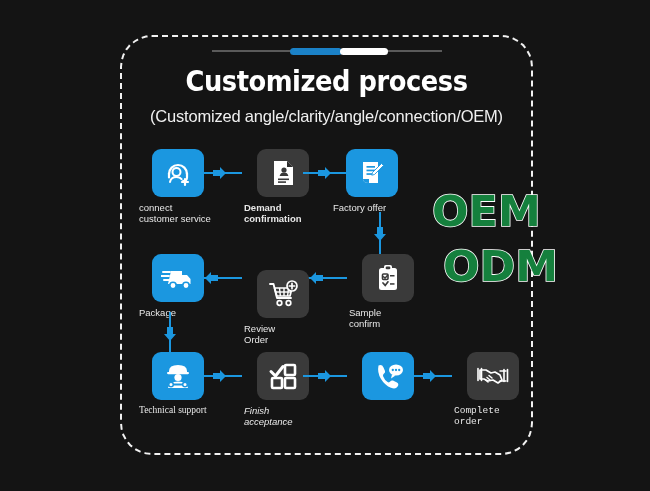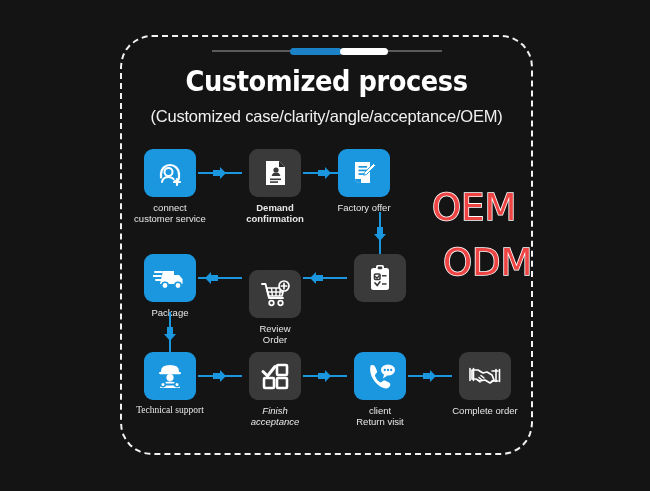--- a/index.html
+++ b/index.html
@@ -91,21 +91,21 @@
     margin-top: 9px;
     font-size: 16.5px;
     color: #f0f0f0;
     letter-spacing: -0.2px;
   }
 
   
   .node {
     position: absolute;
     width: 78px;
-    text-align: center;
+    margin-left: 8px;
   }
   .tile {
     width: 52px;
     height: 48px;
     margin: 0 auto;
     border-radius: 9px;
     display: flex;
     align-items: center;
     justify-content: center;
   }
@@ -157,43 +157,43 @@
     position: absolute;
     left: 0;
     width: 16px;
     height: 16px;
   }
 
   
   .badge {
     position: absolute;
     font-family: "DejaVu Sans", sans-serif;
-    font-weight: normal;
-    font-size: 37px;
-    color: #ef4444;
+    font-weight: bold;
+    font-size: 43px;
+    color: #15803d;
     letter-spacing: 0px;
     -webkit-text-stroke: 1.6px #ffffff;
     paint-order: stroke fill;
   }
 </style>
 </head>
 <body>
 
 <div id="infographic">
 
   <div class="frame"></div>
 
   <div class="header">
     <div class="divider">
       <div class="line"></div>
       <div class="seg-blue"></div>
       <div class="seg-white"></div>
     </div>
     <div class="title">Customized process</div>
-    <div class="subtitle">(Customized case/clarity/angle/acceptance/OEM)</div>
+    <div class="subtitle">(Customized angle/clarity/angle/connection/OEM)</div>
   </div>
 
   <div class="badge" style="left:432px; top:186px;">OEM</div>
   <div class="badge" style="left:443px; top:241px;">ODM</div>
 
   <div class="node" style="left:131px; top:149px;">
     <div class="tile blue">
       <svg width="32" height="32" viewBox="0 0 32 32">
         <path d="M7 17 A9 9 0 0 1 25 17" fill="none" stroke="#fff" stroke-width="2.2" stroke-linecap="round"></path>
         <path d="M7 16.5 L7 20.5" stroke="#fff" stroke-width="2.2" stroke-linecap="round"></path>
@@ -270,20 +270,22 @@
         <rect x="6" y="6" width="18" height="22" rx="2.5" fill="#fff"></rect>
         <rect x="11" y="3" width="8" height="5.5" rx="1.8" fill="#fff"></rect>
         <rect x="12.6" y="4.6" width="4.8" height="2.6" rx="1.3" fill="#3a3a3a"></rect>
         <rect x="9.5" y="12" width="5.5" height="5.5" rx="1" fill="none" stroke="#3a3a3a" stroke-width="1.6"></rect>
         <path d="M10.6 14.8 L12 16.2 L14.6 13.2" fill="none" stroke="#3a3a3a" stroke-width="1.5" stroke-linecap="round"></path>
         <rect x="17" y="13" width="4.5" height="1.5" fill="#3a3a3a"></rect>
         <path d="M10 21 L12.2 23.4 L15 19.8" fill="none" stroke="#3a3a3a" stroke-width="1.7" stroke-linecap="round"></path>
         <rect x="17" y="21.2" width="4.5" height="1.5" fill="#3a3a3a"></rect>
       </svg>
     </div>
+    <div class="caption">Sample
+confirm</div>
   </div>
 
   <div class="conn-h" style="left:303px; top:270px; width:44px;">
     <div class="bar"></div>
     <div class="head" style="left:6px;">
       <svg width="16" height="16" viewBox="0 0 16 16">
           <path d="M14 5 L7 5 L7 2 L1 8 L7 14 L7 11 L14 11 Z" fill="#1b97e0"></path>
         </svg>
     </div>
   </div>
@@ -386,34 +388,32 @@
     <div class="tile blue">
       <svg width="32" height="30" viewBox="0 0 32 30">
         <path d="M6.5 4.5 Q10 3 11.5 6.5 L13 10 Q13.6 11.6 11.8 12.8 Q10.5 13.7 11.2 15.6 Q12.4 19 15.6 21 Q17.2 22 18.2 20.6 Q19.4 18.9 21 19.6 L24.5 21.2 Q27.5 22.7 25.6 25.6 Q23.6 28.6 19 26.8 Q13 24.5 9 18 Q5 11.5 6.5 4.5 Z" fill="#fff"></path>
         <ellipse cx="24" cy="9" rx="7" ry="5.6" fill="#fff"></ellipse>
         <path d="M20 13.5 L19 17.5 L23.5 14.4 Z" fill="#fff"></path>
         <circle cx="20.8" cy="9" r="1.15" fill="#1b97e0"></circle>
         <circle cx="24" cy="9" r="1.15" fill="#1b97e0"></circle>
         <circle cx="27.2" cy="9" r="1.15" fill="#1b97e0"></circle>
       </svg>
     </div>
-    <div class="caption">client
-Return visit</div>
   </div>
 
   <div class="conn-h" style="left:408px; top:368px; width:44px;">
     <div class="bar"></div>
     <div class="head" style="left:13px;">
       <svg width="16" height="16" viewBox="0 0 16 16">
           <path d="M2 5 L9 5 L9 2 L15 8 L9 14 L9 11 L2 11 Z" fill="#1b97e0"></path>
         </svg>
     </div>
   </div>
 
-  <div class="node" style="left:446px; top:352px;">
+  <div class="node" style="left:446px; top:352px;font-family:Liberation Mono, monospace;">
     <div class="tile dark">
       <svg width="34" height="28" viewBox="0 0 34 28">
         <path d="M4 8 L10 8 L15 11 L19 10 L24 13 L26 18 L22 21 L17 18 L12 19 L8 17 L4 17 Z" fill="none" stroke="#fff" stroke-width="1.7" stroke-linejoin="round"></path>
         <path d="M13 13.5 L16 16 M11 15.5 L14 18 M9.5 18 L12 20" stroke="#fff" stroke-width="1.5" stroke-linecap="round"></path>
         <path d="M2 6.5 L2 18.5 M5.5 6.5 L5.5 18.5" stroke="#fff" stroke-width="1.6" stroke-linecap="round"></path>
         <path d="M28 7.5 L28 19.5 M31.5 7.5 L31.5 19.5" stroke="#fff" stroke-width="1.6" stroke-linecap="round"></path>
         <path d="M24 9 L30 9 M24 19 L30 19" stroke="#fff" stroke-width="1.5" stroke-linecap="round"></path>
       </svg>
     </div>
     <div class="caption">Complete order</div>

